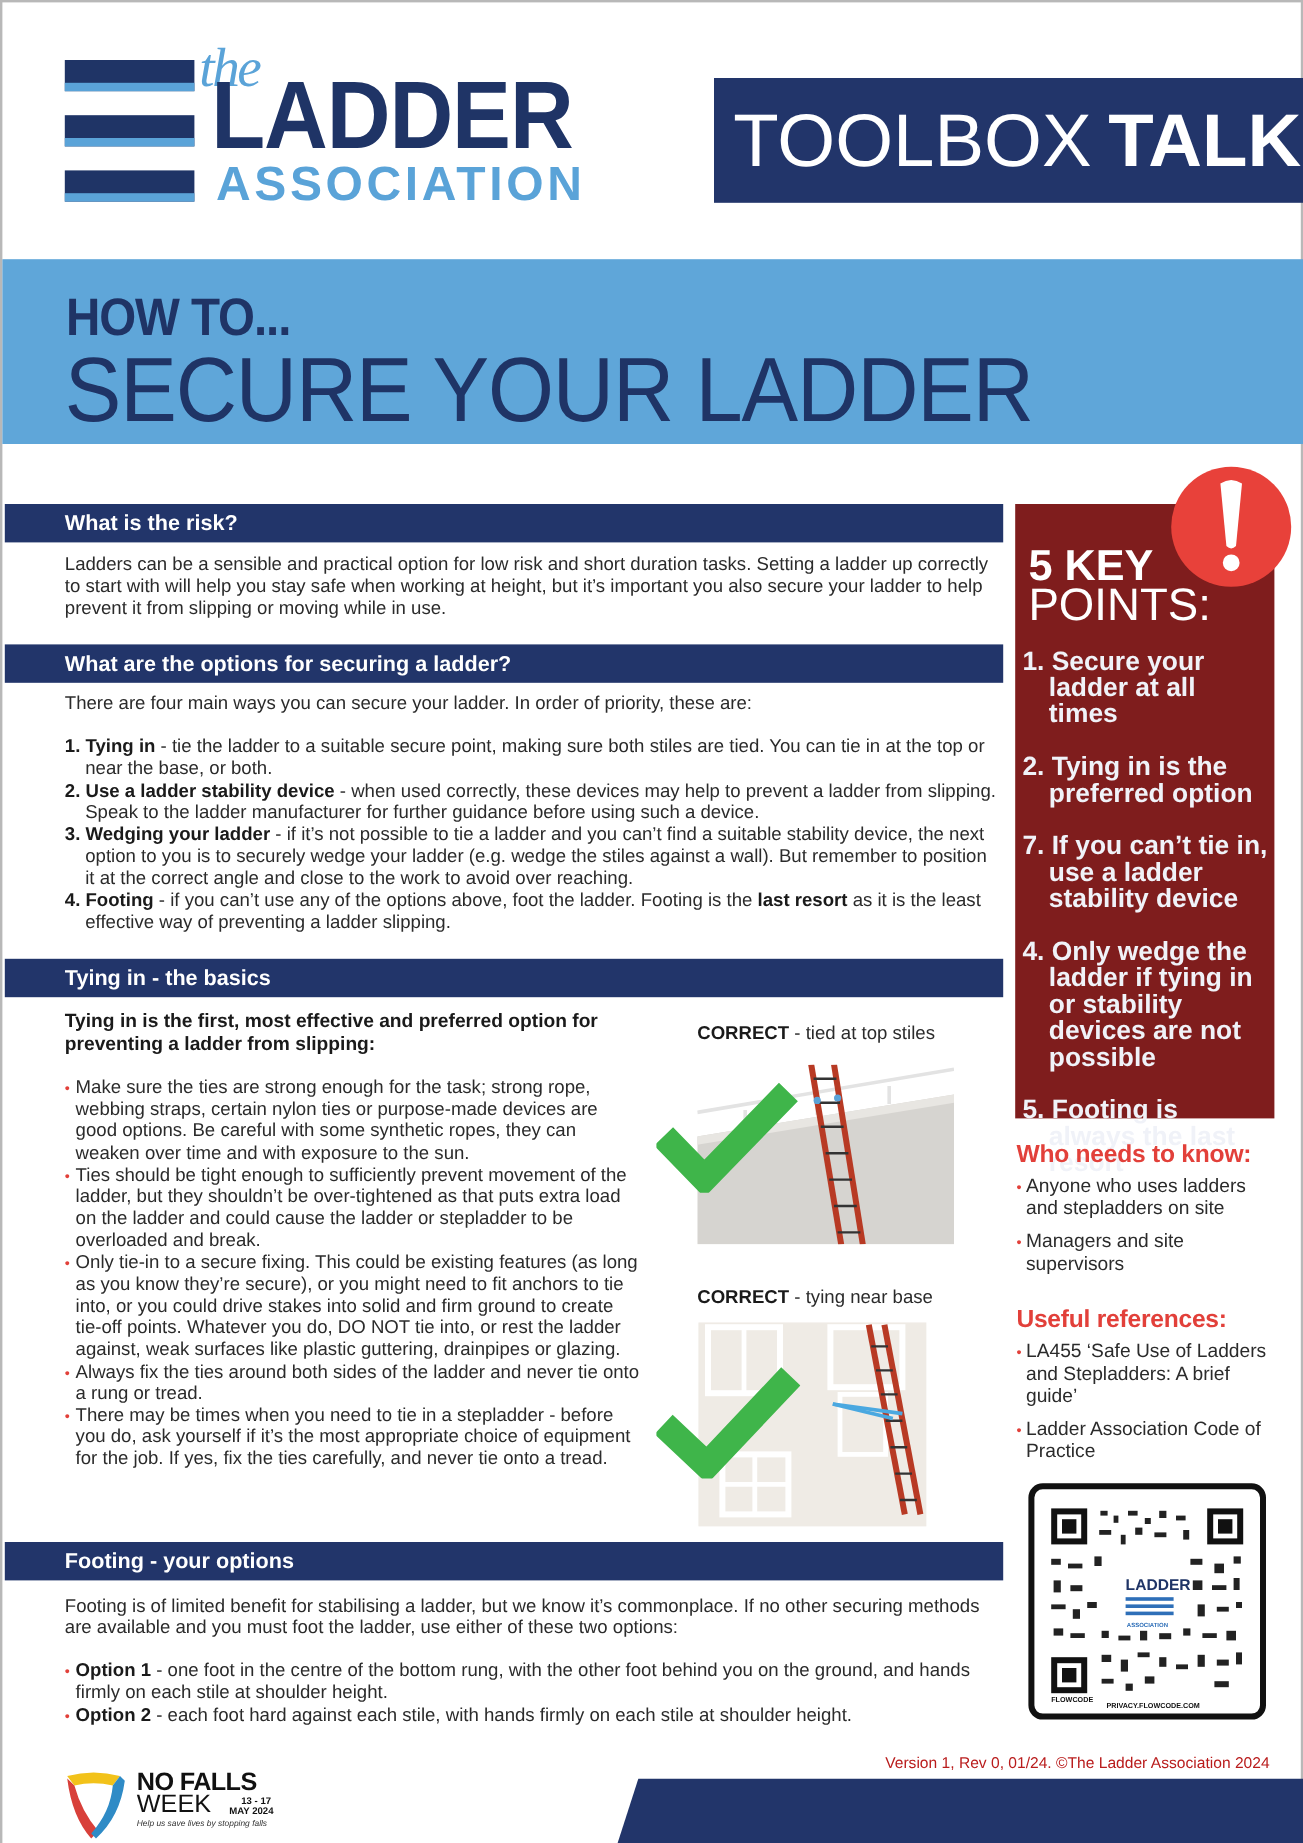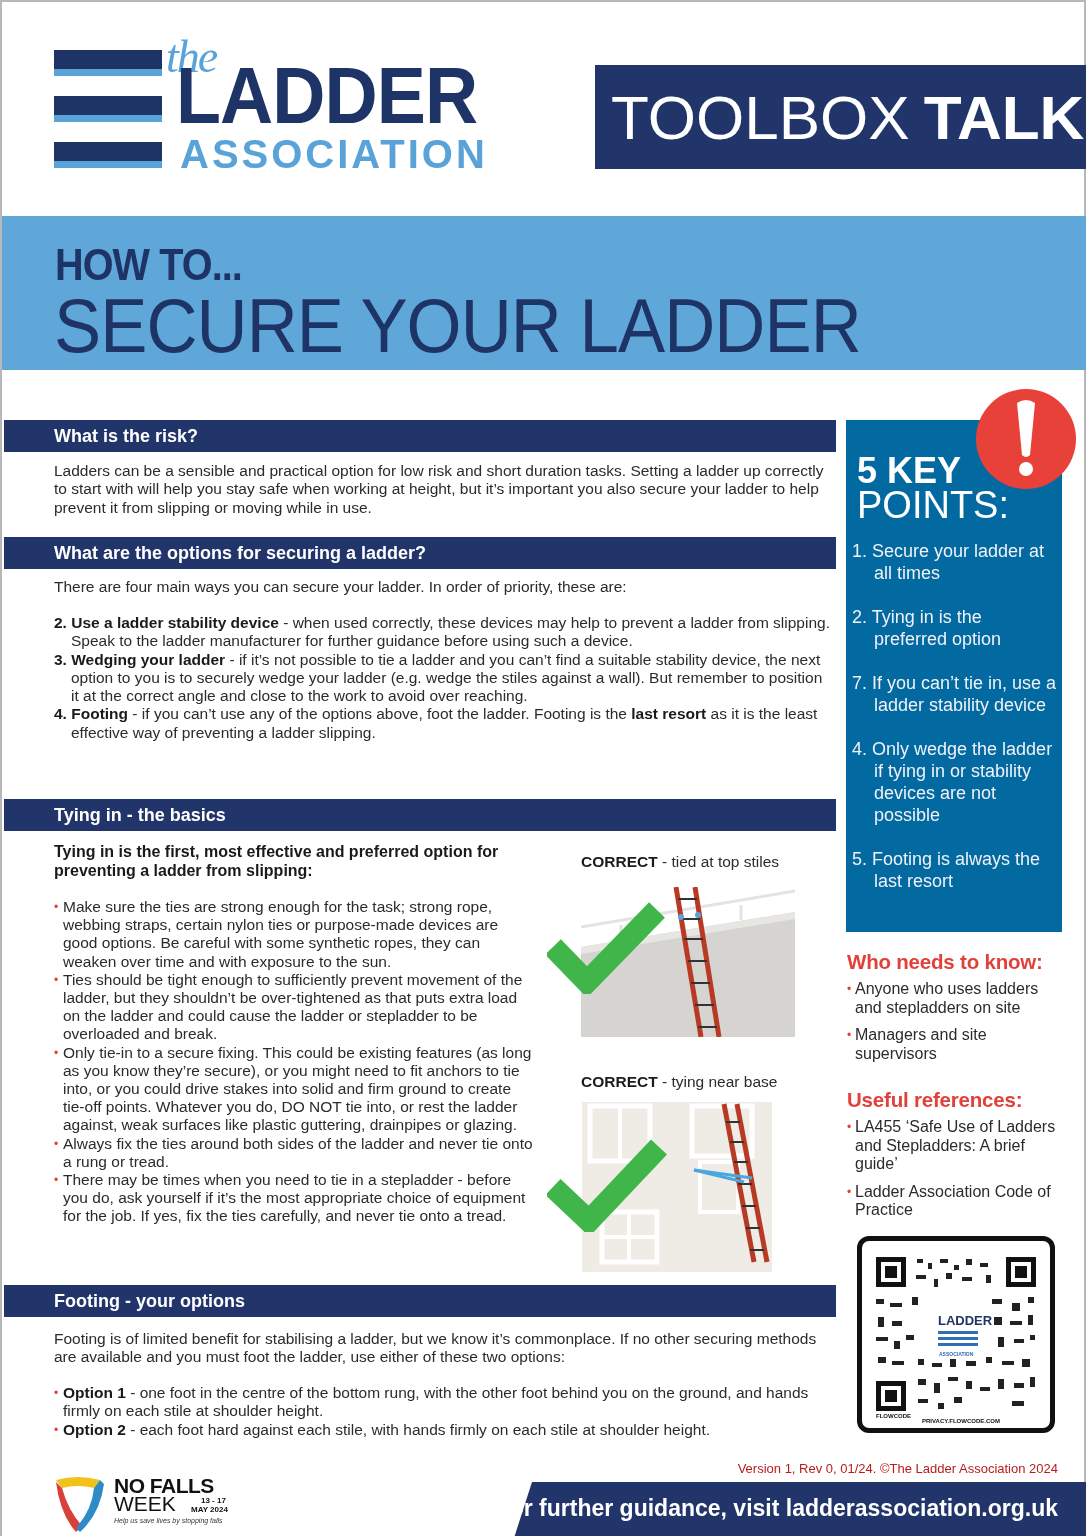--- a/index.html
+++ b/index.html
@@ -36,24 +36,24 @@
   .tying-lead { position: absolute; left: 52px; top: 841px; width: 480px; font-size: 16px; font-weight: 700; line-height: 18.5px; color: #1a1a1a; }
   .tying-list { position: absolute; left: 52px; top: 896px; width: 482px; font-size: 15.5px; line-height: 18.2px; color: #2b2b2b; }
 
   .fig-cap { position: absolute; font-size: 15.5px; color: #2b2b2b; }
   .fig-cap b { font-weight: 700; color: #1a1a1a; }
   .fig { position: absolute; overflow: hidden; }
   .fig1 { left: 579px; top: 885px; width: 214px; height: 150px; }
   .fig2 { left: 580px; top: 1100px; width: 190px; height: 170px; background: #f2efea; }
 
   
-  .kp { position: absolute; left: 844px; top: 418px; width: 216px; height: 512px; background: #0369a1; color: #fff; }
+  .kp { position: absolute; left: 844px; top: 418px; width: 216px; height: 512px; background: #7f1d1d; color: #fff; }
   .kp .t1 { position: absolute; left: 11px; top: 30px; font-size: 36px; font-weight: 700; }
   .kp .t2 { position: absolute; left: 11px; top: 64px; font-size: 38px; font-weight: 300; letter-spacing: 0px; }
-  .kp ol { position: absolute; left: 6px; top: 120px; width: 205px; list-style: none; font-size: 18px; line-height: 22px; color: #f0f2f8; }
+  .kp ol { position: absolute; left: 6px; top: 120px; width: 205px; list-style: none; font-size: 22px; line-height: 22px; color: #f0f2f8; font-weight: bold; }
   .kp ol li { padding-left: 22px; text-indent: -22px; margin-bottom: 22px; }
   .alert { position: absolute; left: 974px; top: 387px; width: 100px; height: 100px; border-radius: 50%; background: #e8413a; }
 
   .side-h { position: absolute; left: 845px; font-size: 20.5px; font-weight: 700; color: #e2403a; letter-spacing: -0.2px; }
   .side-list { position: absolute; left: 845px; width: 215px; font-size: 16px; line-height: 18.5px; color: #2b2b2b; list-style: none; }
   .side-list li { position: relative; padding-left: 8px; margin-bottom: 9px; }
   .side-list li::before { content: "•"; color: #e2403a; position: absolute; left: 0; font-size: 12px; }
 
   .qr { position: absolute; left: 855px; top: 1234px; width: 198px; height: 197px; border: 5px solid #111; border-radius: 12px; background: #fff; overflow: hidden; }
 
@@ -92,20 +92,21 @@
     <div class="howto">HOW TO...</div>
     <div class="secure">SECURE YOUR LADDER</div>
   </div>
 
   <div class="sec-head" style="top:418px">What is the risk?</div>
   <div class="para" style="top:460px">Ladders can be a sensible and practical option for low risk and short duration tasks. Setting a ladder up correctly to start with will help you stay safe when working at height, but it’s important you also secure your ladder to help prevent it from slipping or moving while in use.</div>
 
   <div class="sec-head" style="top:535px">What are the options for securing a ladder?</div>
   <div class="para" style="top:576px">There are four main ways you can secure your ladder. In order of priority, these are:</div>
   <ol class="para options" style="top:612px">
+    <li><b>1.</b> <b>Tying in</b><span> - tie the ladder to a suitable secure point, making sure both stiles are tied. You can tie in at the top or near the base, or both.</span></li>
     <li><b>2.</b> <b>Use a ladder stability device</b><span> - when used correctly, these devices may help to prevent a ladder from slipping. Speak to the ladder manufacturer for further guidance before using such a device.</span></li>
     <li><b>3.</b> <b>Wedging your ladder</b><span> - if it’s not possible to tie a ladder and you can’t find a suitable stability device, the next option to you is to securely wedge your ladder (e.g. wedge the stiles against a wall). But remember to position it at the correct angle and close to the work to avoid over reaching.</span></li>
     <li><b>4.</b> <b>Footing</b><span> - if you can’t use any of the options above, foot the ladder. Footing is the </span><b>last resort</b><span> as it is the least effective way of preventing a ladder slipping.</span></li>
   </ol>
 
   <div class="sec-head" style="top:797px">Tying in - the basics</div>
   <div class="tying-lead">Tying in is the first, most effective and preferred option for preventing a ladder from slipping:</div>
   <ul class="tying-list bullets">
     <li>Make sure the ties are strong enough for the task; strong rope, webbing straps, certain nylon ties or purpose-made devices are good options. Be careful with some synthetic ropes, they can weaken over time and with exposure to the sun.</li>
     <li>Ties should be tight enough to sufficiently prevent movement of the ladder, but they shouldn’t be over-tightened as that puts extra load on the ladder and could cause the ladder or stepladder to be overloaded and break.</li>
@@ -295,15 +296,14 @@
     <span class="date2">MAY 2024</span>
     <span class="tag">Help us save lives by stopping falls</span>
   </div>
 
   <div class="version">Version 1, Rev 0, 01/24. ©The Ladder Association 2024</div>
   <div class="footer-bar">
     <svg width="1086" height="56" viewBox="0 0 1086 56">
       <polygon points="512,56 530,0 1086,0 1086,56" fill="#22356a"></polygon>
     </svg>
   </div>
-  <div class="footer-text">For further guidance, visit ladderassociation.org.uk</div>
 
 </div>
 
 </body></html>

